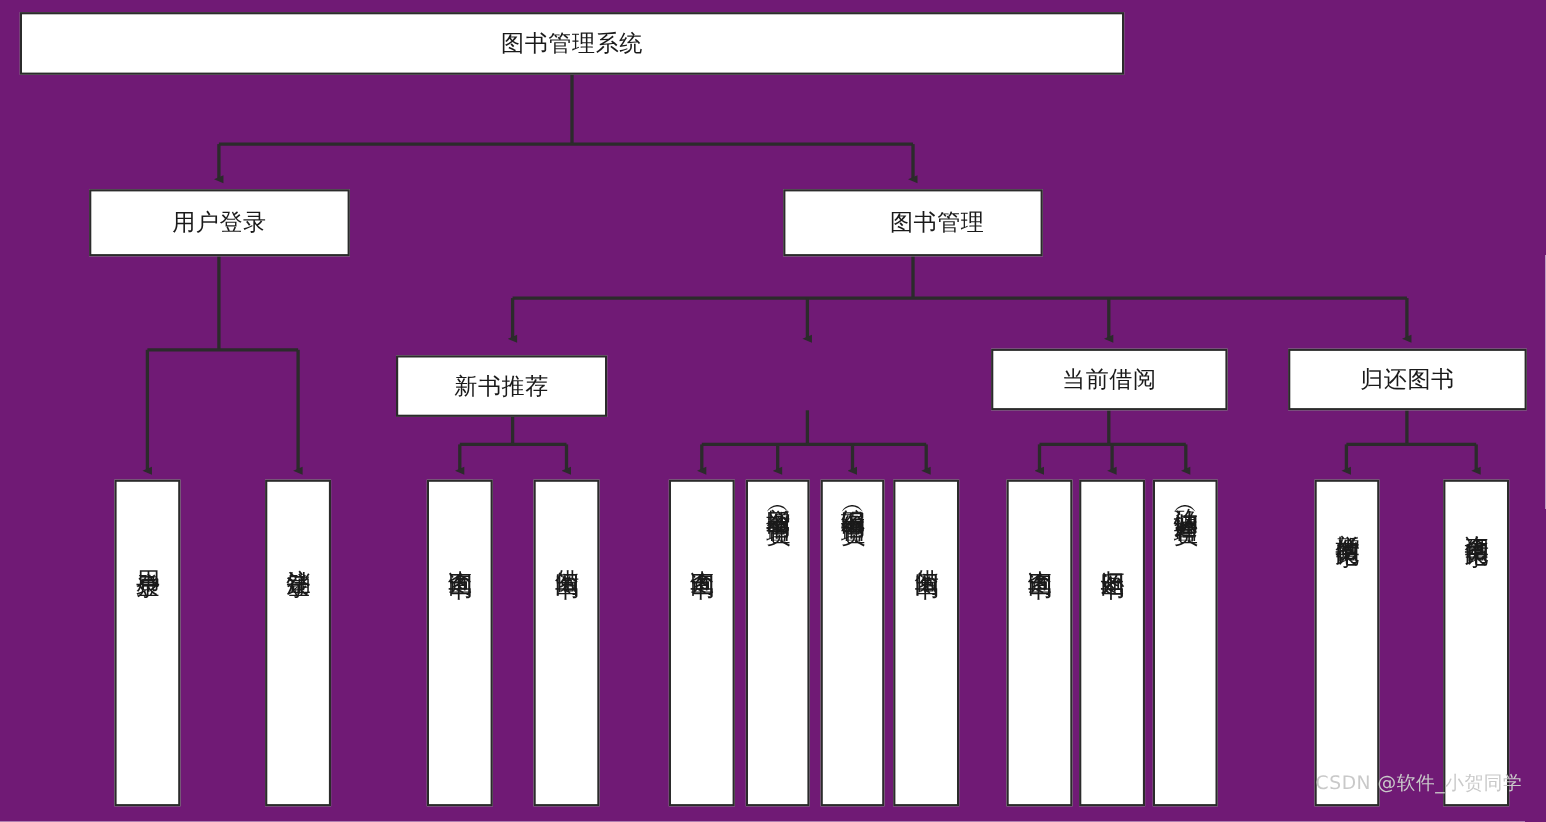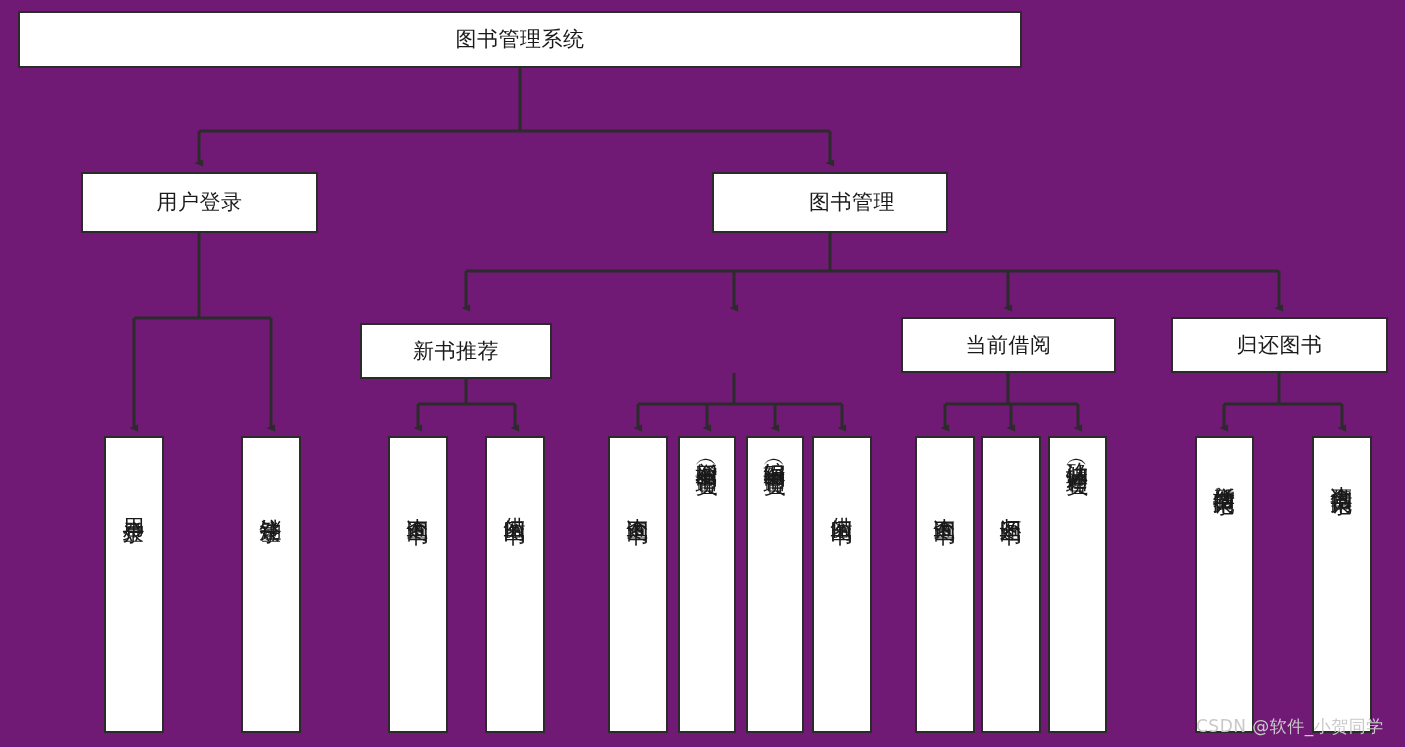--- a/index.html
+++ b/index.html
@@ -181,15 +181,15 @@
     <span class="label">确认归还（管理员）</span>
   </div>
 
   <div class="node vertical" style="left:1195px; top:436px; width:59px; height:297px; padding-top:30px;">
     <span class="label">新增借阅记录</span>
   </div>
   <div class="node vertical" style="left:1312px; top:436px; width:60px; height:297px; padding-top:30px;">
     <span class="label">查询借阅记录</span>
   </div>
 
-  <div class="watermark" style="left:1196px; top:715px;">CSDN @软件_小贺同学</div>
+  <div class="watermark" style="left:1196px; top:700px;">CSDN @软件_小贺同学</div>
 
 </div>
 
 </body></html>

